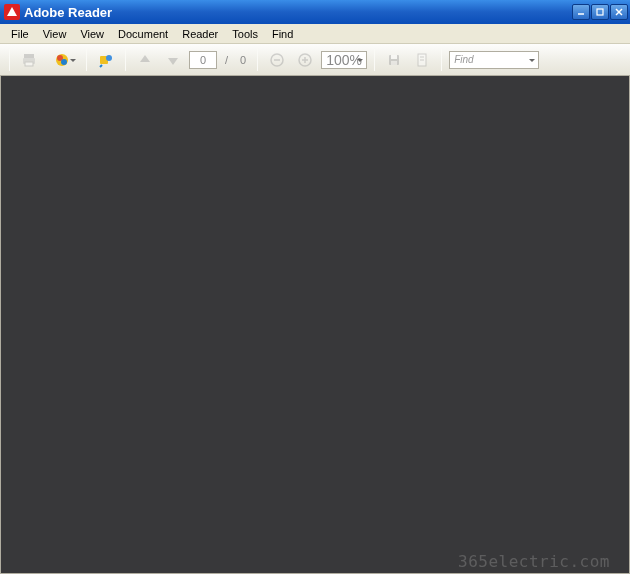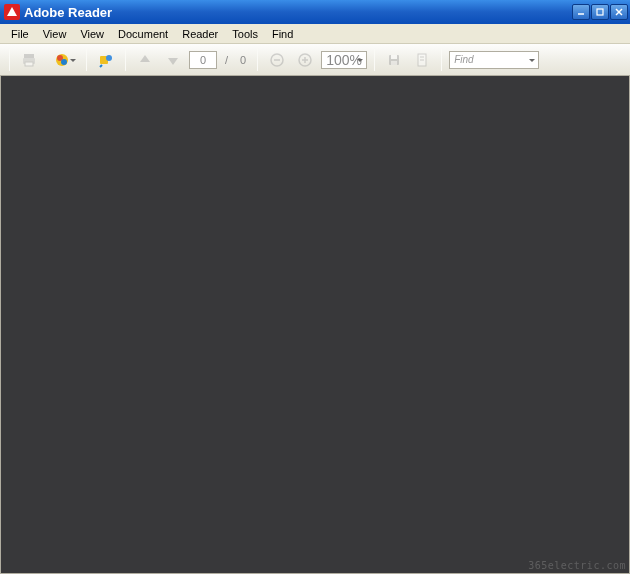--- a/index.html
+++ b/index.html
@@ -27,21 +27,21 @@
 .page-total { color: #888; padding: 0 4px; }
 
 .zoom-box { width: 46px; height: 18px; border: 1px solid #b0ada0; background: #fff; display: flex; align-items: center; padding: 0 4px; color: #888; position: relative; font-size: 14px; }
 .zoom-box .arrow-down { position: absolute; right: 3px; top: 7px; width: 0; height: 0; border-left: 3px solid transparent; border-right: 3px solid transparent; border-top: 3px solid #666; }
 
 .find-box { width: 90px; height: 18px; border: 1px solid #b0ada0; background: #fff; display: flex; align-items: center; padding: 0 4px; color: #999; font-style: italic; font-size: 10px; position: relative; }
 .find-box .arrow-down { position: absolute; right: 3px; top: 7px; width: 0; height: 0; border-left: 3px solid transparent; border-right: 3px solid transparent; border-top: 3px solid #666; }
 
 .content-area { height: calc(574px - 24px - 20px - 32px); background: #38383a; border: 1px solid #b0ada0; border-top: none; }
 
-.watermark { position: absolute; bottom: 3px; right: 4px; color: #777; font-size: 10px; font-family: monospace; letter-spacing: 0.5px; opacity: 0.6; }
+.watermark { position: absolute; bottom: 3px; right: 20px; color: #777; font-size: 16px; font-family: monospace; letter-spacing: 0.5px; opacity: 0.6; }
 
 
 .ico { width: 16px; height: 16px; display: block; }
 </style>
 </head>
 <body>
 
 <div class="titlebar">
   <span class="app-icon"></span>
   <span class="title-text">Adobe Reader</span>

